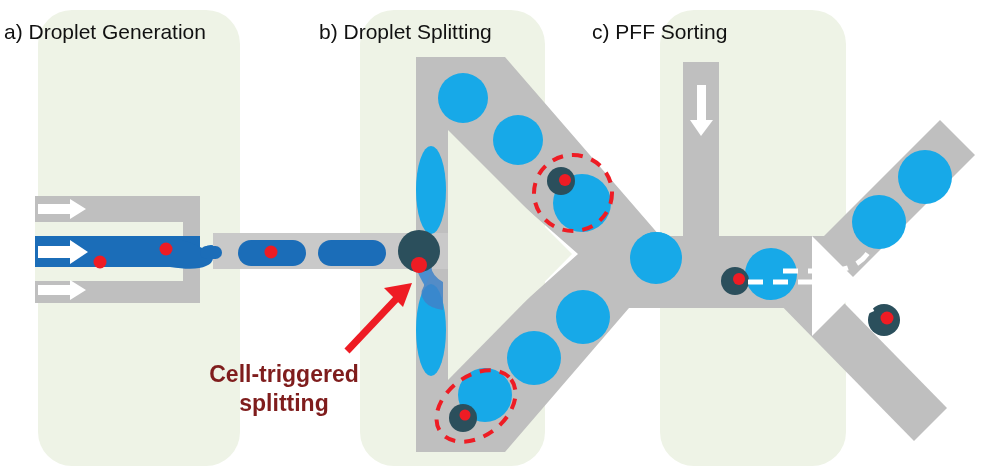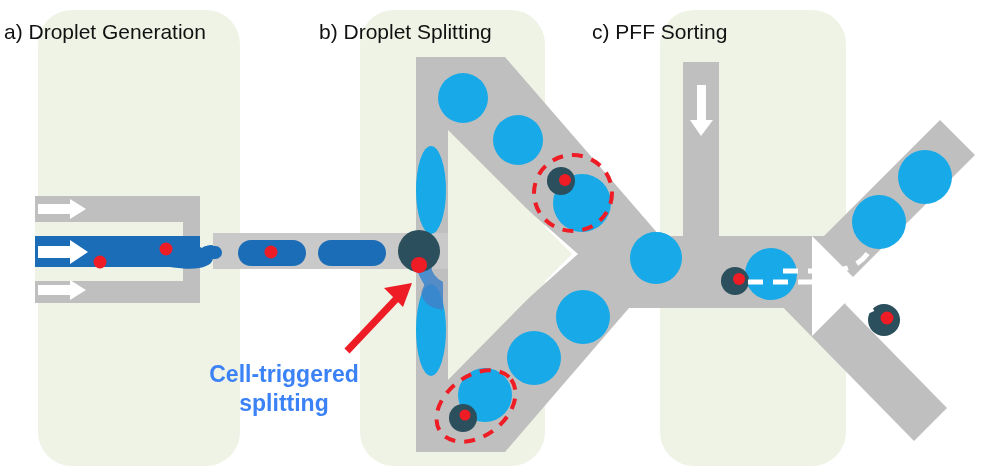--- a/index.html
+++ b/index.html
@@ -6,21 +6,21 @@
   body{width:981px;height:476px;overflow:hidden;
        font-family:"Liberation Sans",sans-serif;}
   #stage{position:relative;width:981px;height:476px;background:#fff;}
   svg.figure{position:absolute;left:0;top:0;width:981px;height:476px;}
   .panel-title{position:absolute;font-family:"Liberation Sans",sans-serif;
       font-size:21px;font-weight:400;color:#111111;white-space:nowrap;}
   #title-a{left:4px;top:20px;}
   #title-b{left:299px;top:20px;margin-left:20px;}
   #title-c{left:592px;top:20px;}
   .callout{position:absolute;font-family:"Liberation Sans",sans-serif;
-      font-size:23px;font-weight:bold;color:#3b82f6;line-height:1.28;
+      font-size:23px;font-weight:bold;color:#7f1d1d;line-height:1.28;
       text-align:center;white-space:pre;}
   #callout-split{left:184px;top:360px;width:200px;}
 </style>
 </head>
 <body>
 
 <div id="stage">
 
   <svg class="figure" viewBox="0 0 981 476">
     <defs>

